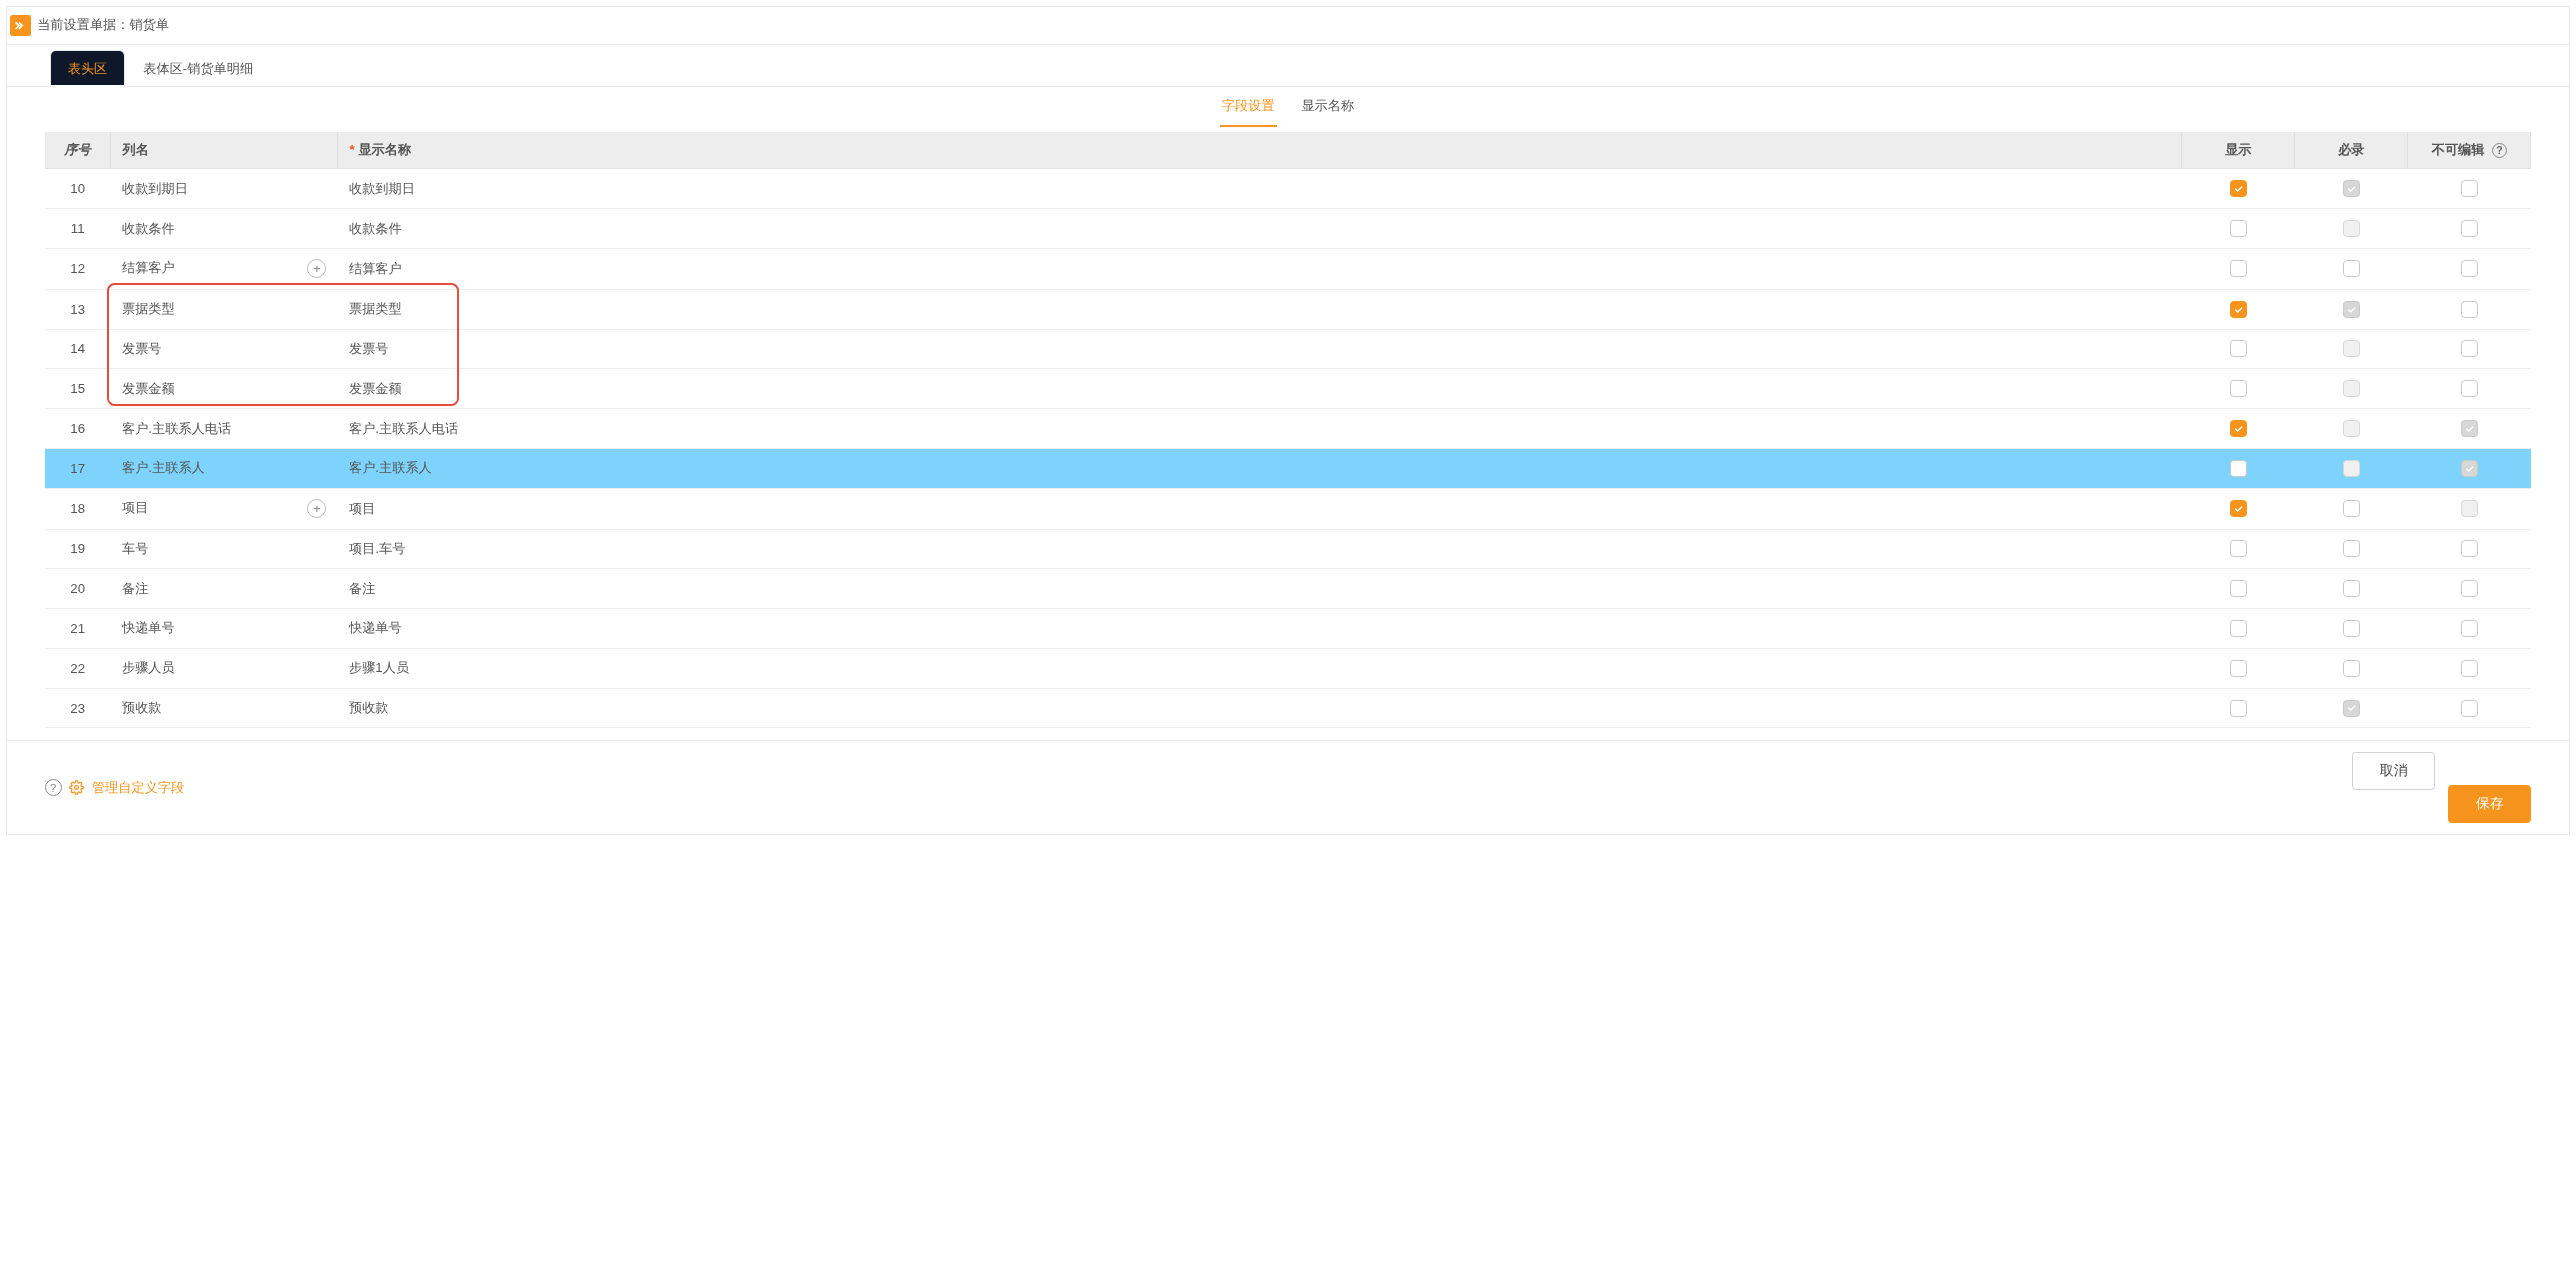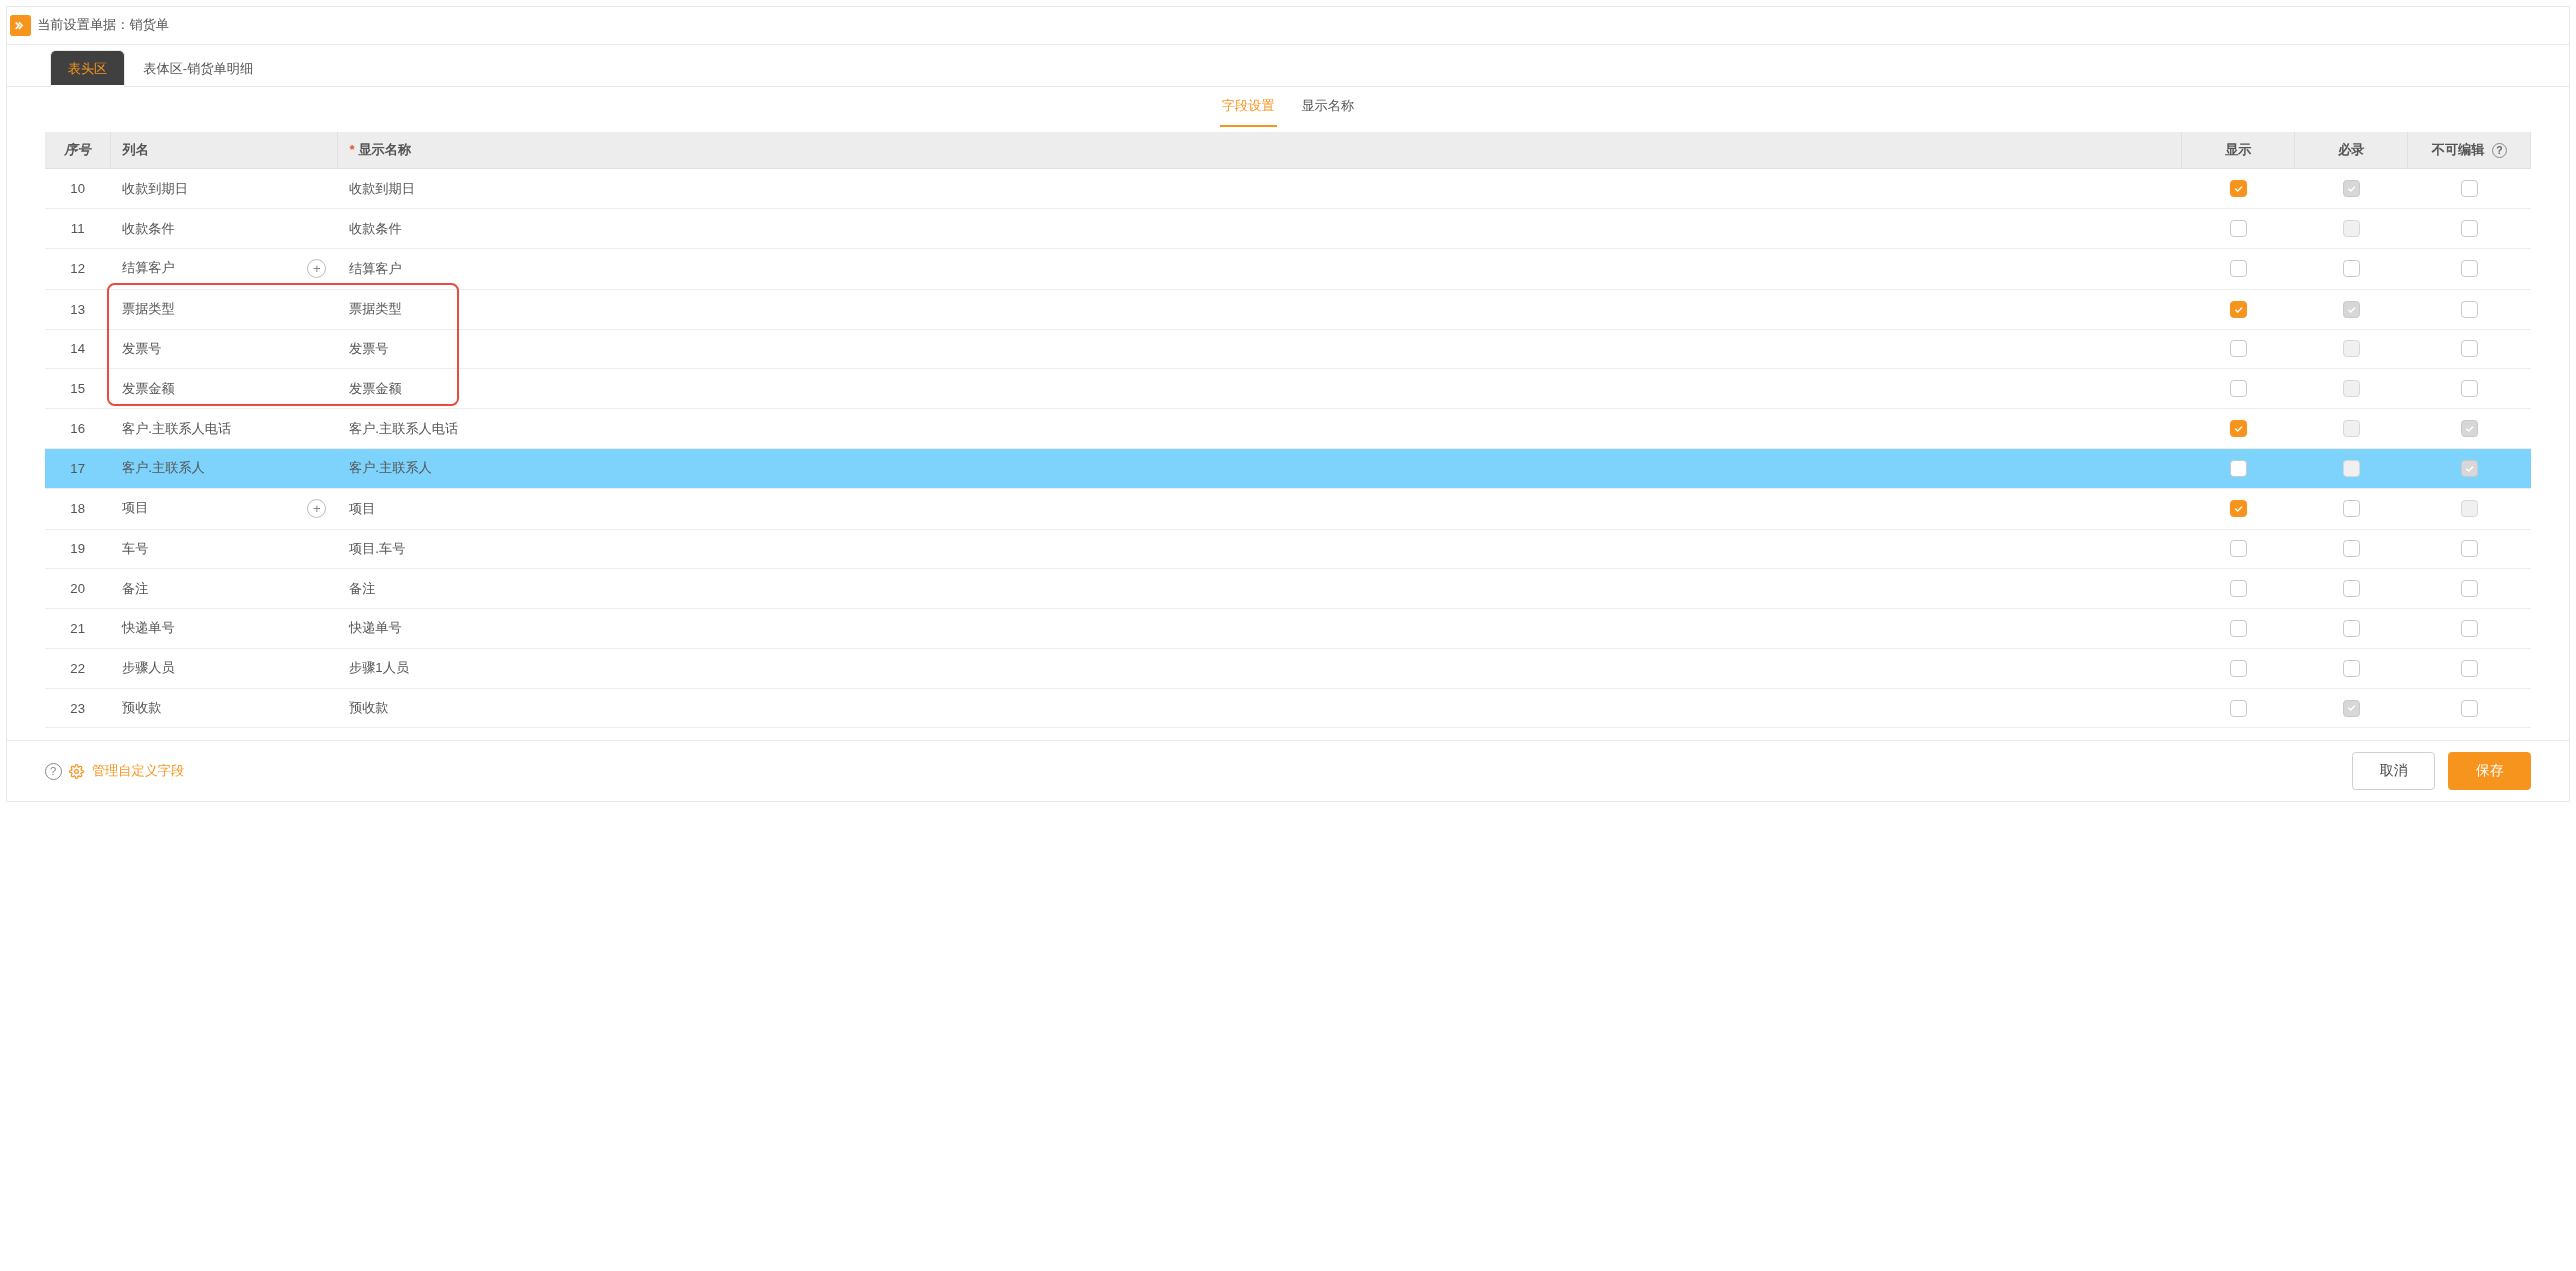--- a/index.html
+++ b/index.html
@@ -52,21 +52,21 @@
     color: #555;
     cursor: pointer;
     border: 0.9px solid transparent;
     border-bottom: none;
     position: relative;
   }
   .area-tab.active {
     color: #f7941d;
     border-color: #e8e8e8;
     border-radius: 5.7px 5.7px 0 0;
-    background: #404040;
+    background: #0f172a;
   }
   .area-tab.active::after {
     content: "";
     position: absolute;
     left: 0; right: 0; bottom: -0.9px;
     height: 1.9px;
     background: #fff;
   }
 
   
@@ -227,20 +227,21 @@
     border: 0.9px solid #d0d0d0;
     background: #fff;
     color: #444;
     font-size: 14px;
     cursor: pointer;
   }
   .btn.primary {
     background: #f7941d;
     border-color: #f7941d;
     color: #fff;
+    margin-top: 33px;
   }
 </style>
 </head>
 <body>
 
 <div class="page">
 
   <div class="crumb-bar">
     <div class="crumb-expand">
       <svg viewBox="0 0 24 24" fill="none" stroke="currentColor" stroke-width="3">

